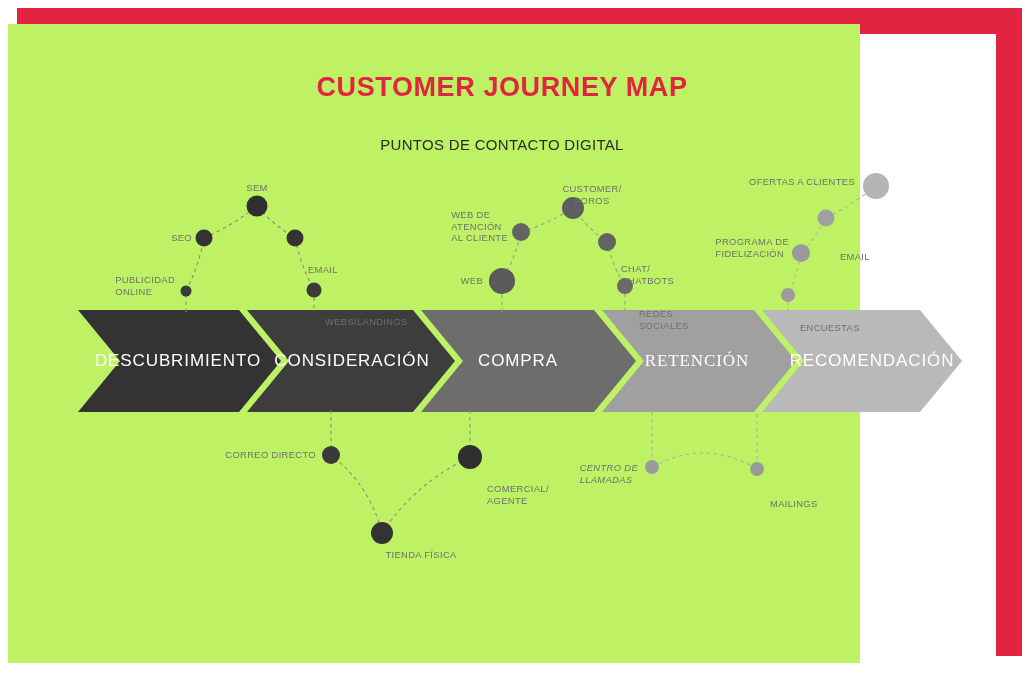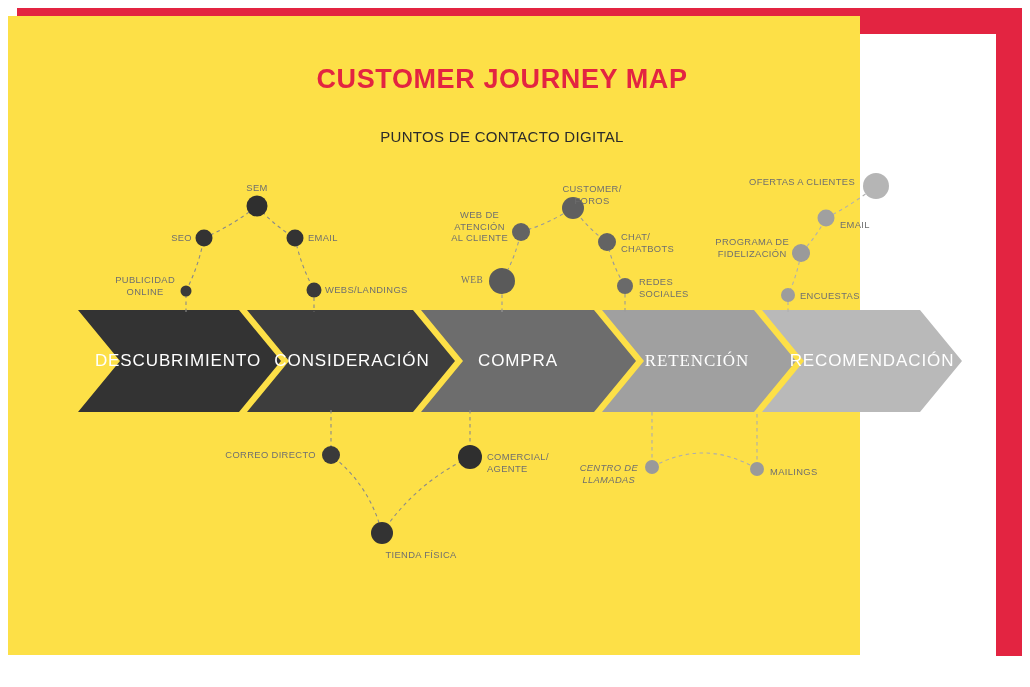--- a/index.html
+++ b/index.html
@@ -28,24 +28,24 @@
     position: absolute;
     left: 996px;
     top: 8px;
     width: 26px;
     height: 648px;
     background: #e32441;
   }
   .panel {
     position: absolute;
     left: 8px;
-    top: 16px;
+    top: 24px;
     width: 852px;
     height: 639px;
-    background: #fde047;
+    background: #bef264;
   }
   .title {
     position: absolute;
     left: 0;
     top: 48px;
     width: 988px;
     text-align: center;
     color: #e32441;
     font-size: 27px;
     font-weight: bold;
@@ -89,23 +89,23 @@
   }
   .tp-label {
     position: absolute;
     color: #6f6f6f;
     font-size: 9.4px;
     letter-spacing: 0.35px;
     line-height: 11.5px;
     white-space: pre;
   }
   .tp-label.right { transform: translate(-100%, -50%); }
-  .tp-label.left  { transform: translate(0, -50%); }
+  .tp-label.left  { transform: translate(0, -50%); margin-top: 32px; }
   .tp-label.center{ transform: translate(-50%, -50%); text-align: center; }
-  .tp-label.rightal { text-align: center; }
+  .tp-label.rightal { text-align: left; }
 </style>
 </head>
 <body>
 
 <div id="canvas">
 
   <div class="frame-top"></div>
   <div class="frame-right"></div>
 
   <div class="panel">
@@ -158,21 +158,21 @@
       <div class="stage-label" style="left: 697px; top: 361px; font-family: Liberation Serif, serif;">RETENCIÓN</div>
       <div class="stage-label" style="left: 872px; top: 361px;">RECOMENDACIÓN</div>
     </div>
   <div id="tp-labels">
       <div class="tp-label right rightal" style="left: 175px; top: 285px;">PUBLICIDAD
 ONLINE</div>
       <div class="tp-label right rightal" style="left: 192px; top: 238px;">SEO</div>
       <div class="tp-label center" style="left: 257px; top: 188px;">SEM</div>
       <div class="tp-label left" style="left: 308px; top: 238px;">EMAIL</div>
       <div class="tp-label left" style="left: 325px; top: 290px;">WEBS/LANDINGS</div>
-      <div class="tp-label right rightal" style="left: 483px; top: 281px; font-family: Liberation Serif, serif;">WEB</div>
+      <div class="tp-label right rightal" style="left: 483px; top: 281px;">WEB</div>
       <div class="tp-label right rightal" style="left: 508px; top: 226px;">WEB DE
 ATENCIÓN
 AL CLIENTE</div>
       <div class="tp-label center" style="left: 592px; top: 194px;">CUSTOMER/
 FOROS</div>
       <div class="tp-label left" style="left: 621px; top: 242px;">CHAT/
 CHATBOTS</div>
       <div class="tp-label left" style="left: 639px; top: 287px;">REDES
 SOCIALES</div>
       <div class="tp-label left" style="left: 800px; top: 296px;">ENCUESTAS</div>

